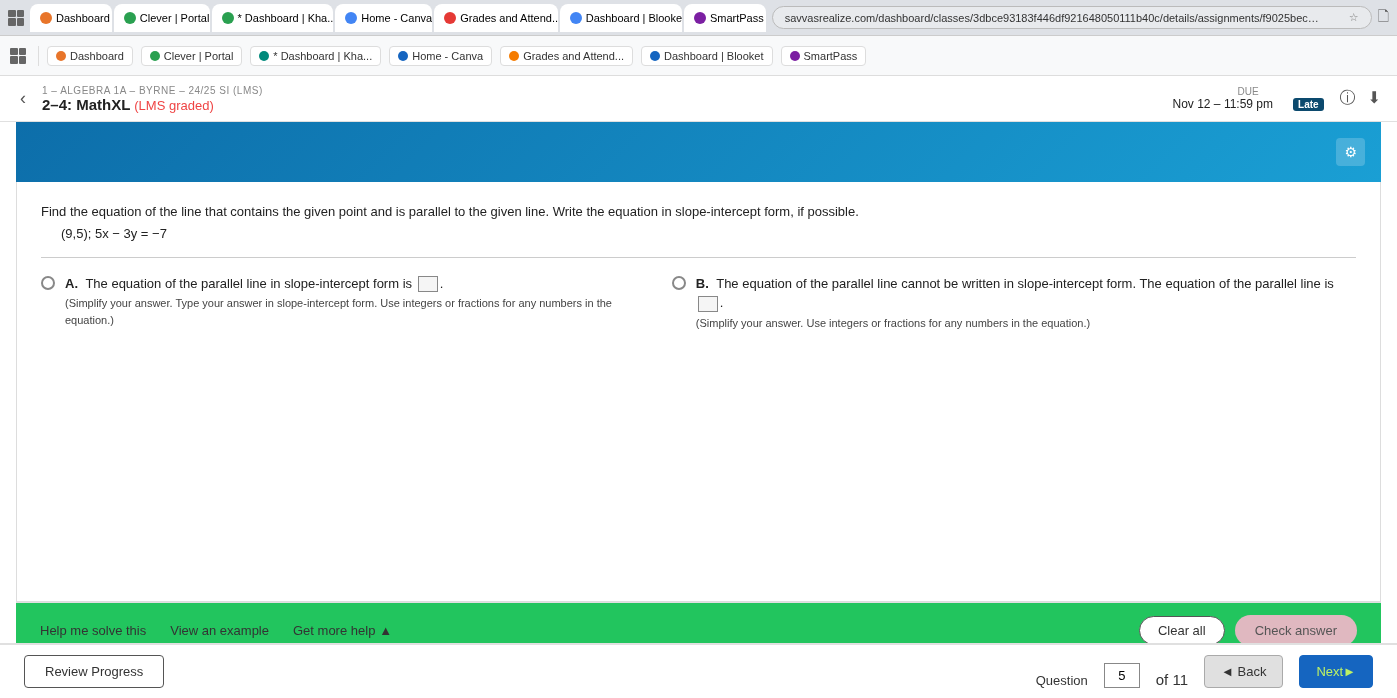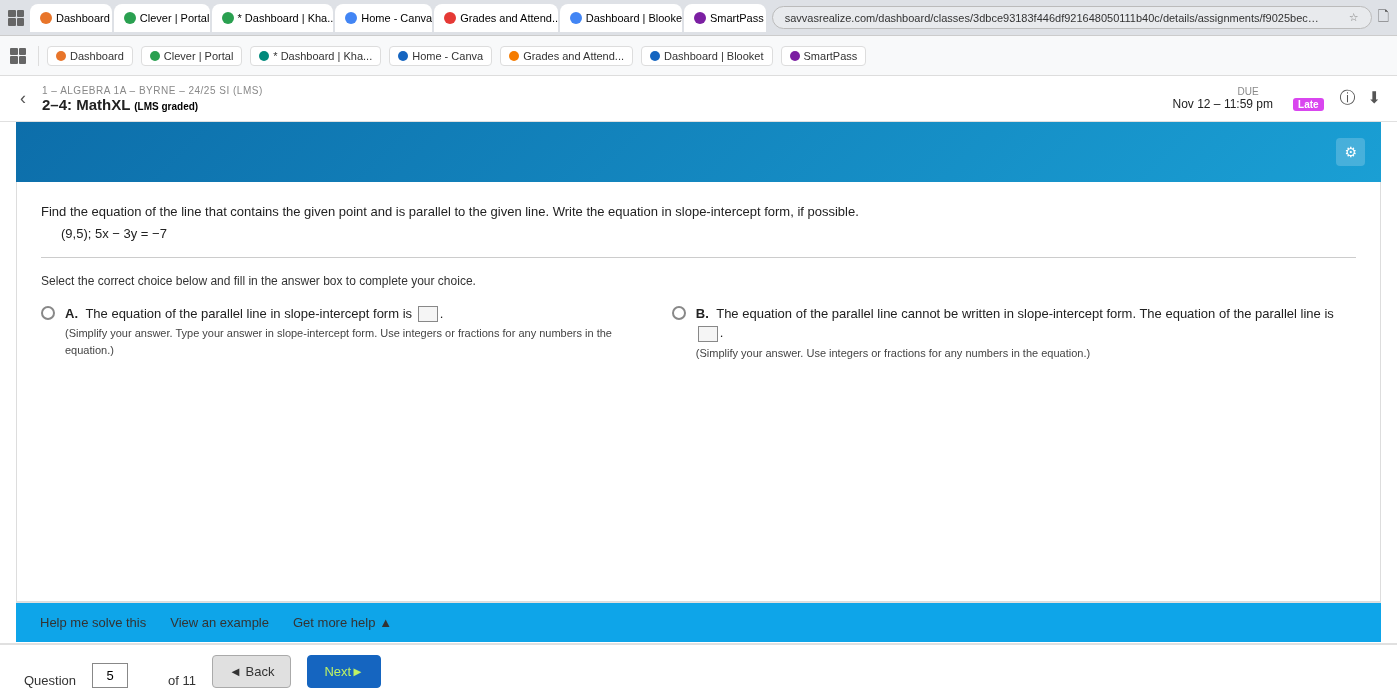--- a/index.html
+++ b/index.html
@@ -142,23 +142,23 @@
       color: #888;
       text-transform: uppercase;
       letter-spacing: 0.5px;
     }
     .breadcrumb-main {
       font-size: 15px;
       font-weight: bold;
       color: #222;
     }
     .breadcrumb-main .lms-tag {
-      font-size: 10px;
-      font-weight: bold;
-      color: #000000;
+      font-size: 13px;
+      font-weight: normal;
+      color: #ef4444;
     }
     .assignment-right {
       display: flex;
       align-items: center;
       gap: 16px;
     }
     .due-info {
       text-align: center;
     }
     .due-label {
@@ -167,21 +167,21 @@
       text-transform: uppercase;
     }
     .due-date {
       font-size: 12px;
       color: #222;
       display: flex;
       align-items: center;
       gap: 20px;
     }
     .late-badge {
-      background: #d946ef;
+      background: #0c4a6e;
       color: #fff;
       font-size: 10px;
       padding: 1px 5px;
       border-radius: 3px;
       font-weight: bold;
     }
     .header-icons {
       display: flex;
       gap: 12px;
       font-size: 16px;
@@ -290,21 +290,21 @@
       margin: 0 2px;
     }
 
     
     .question-footer {
       border-top: 1px solid #e0e0e0;
       padding: 12px 24px;
       display: flex;
       align-items: center;
       justify-content: space-between;
-      background: #0ea5e9;
+      background: #22c55e;
       margin: 0 16px;
     }
     .footer-left {
       display: flex;
       align-items: center;
       gap: 24px;
     }
     .footer-link {
       color: #333;
       font-size: 13px;
@@ -375,23 +375,22 @@
       color: #333;
     }
     .question-num-box {
       border: 1px solid #888;
       padding: 4px 10px;
       font-size: 13px;
       min-width: 36px;
       text-align: center;
     }
     .of-total {
-      font-size: 13px;
-      color: #333;
-      margin-left: 24px;
+      font-size: 15px;
+      color: #333;
     }
     .nav-button {
       background: #e0e0e0;
       border: 1px solid #aaa;
       padding: 8px 16px;
       border-radius: 4px;
       font-size: 13px;
       cursor: pointer;
       display: flex;
       align-items: center;
@@ -522,21 +521,20 @@
     <div class="question-header-band">
       <button class="gear-btn">⚙</button>
     </div>
 
     <div class="question-area">
       <p class="question-text">Find the equation of the line that contains the given point and is parallel to the given line. Write the equation in slope-intercept form, if possible.</p>
       <p class="question-equation">(9,5); 5x − 3y = −7</p>
 
       <hr class="divider-line">
 
-      <p class="instruction-text">Select the correct choice below and fill in the answer box to complete your choice.</p>
 
       <div class="choice-group">
 
         <div class="choice-item">
           <div class="radio-btn"></div>
           <div>
             <span class="choice-content">
               <strong class="choice-label">A.</strong>
               <span>The equation of the parallel line in slope-intercept form is</span>
               <span class="answer-box"></span>.
@@ -565,25 +563,36 @@
           <span>Help me solve this</span>
         </a>
         <a class="footer-link">
           <span>View an example</span>
         </a>
         <div class="get-help-btn">
           <span>Get more help</span>
           <span>▲</span>
         </div>
       </div>
+      <div class="footer-right">
+        <button class="clear-all-btn">
+          <span>Clear all</span>
+        </button>
+        <button class="check-answer-btn">
+          <span>Check answer</span>
+        </button>
+      </div>
     </div>
 
   </div>
 
   <div class="bottom-nav">
+    <button class="review-progress-btn">
+      <span>Review Progress</span>
+    </button>
     <div class="question-nav">
       <span class="question-label">Question</span>
       <span class="question-num-box">5</span>
       <span class="of-total">of 11</span>
       <button class="nav-button">
         <span>◄ Back</span>
       </button>
       <button class="nav-button next">
         <span>Next►</span>
       </button>

